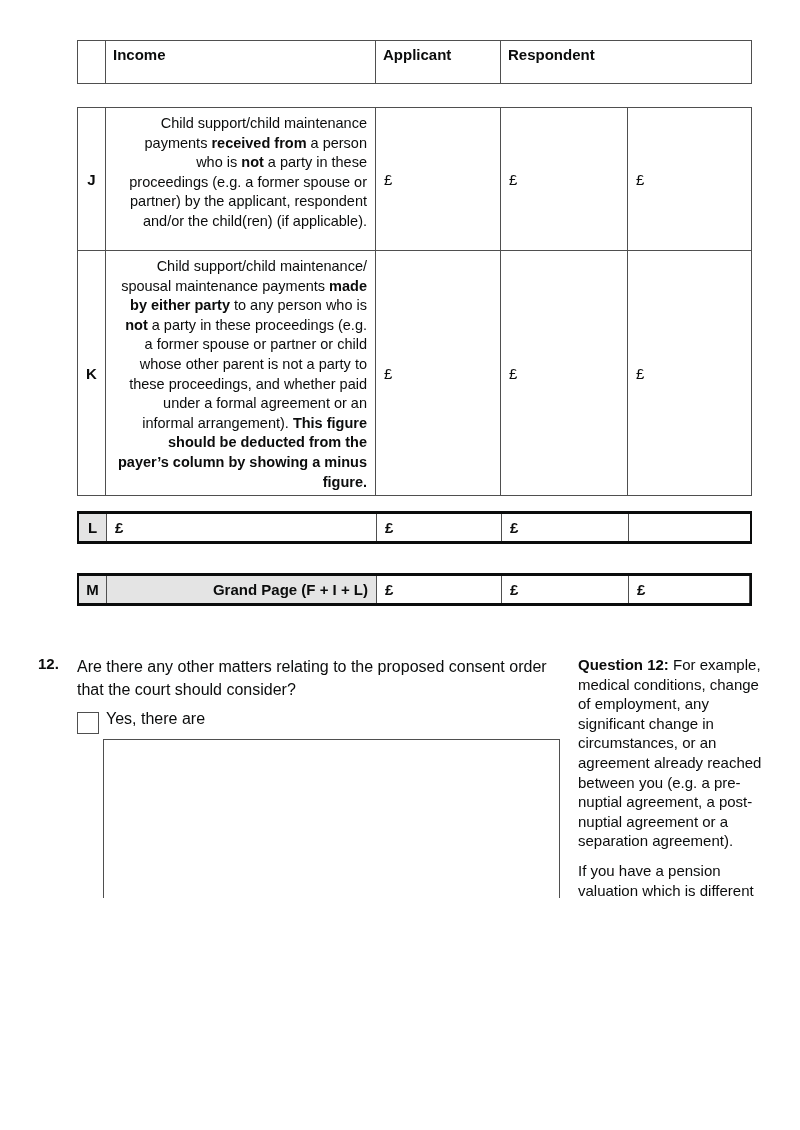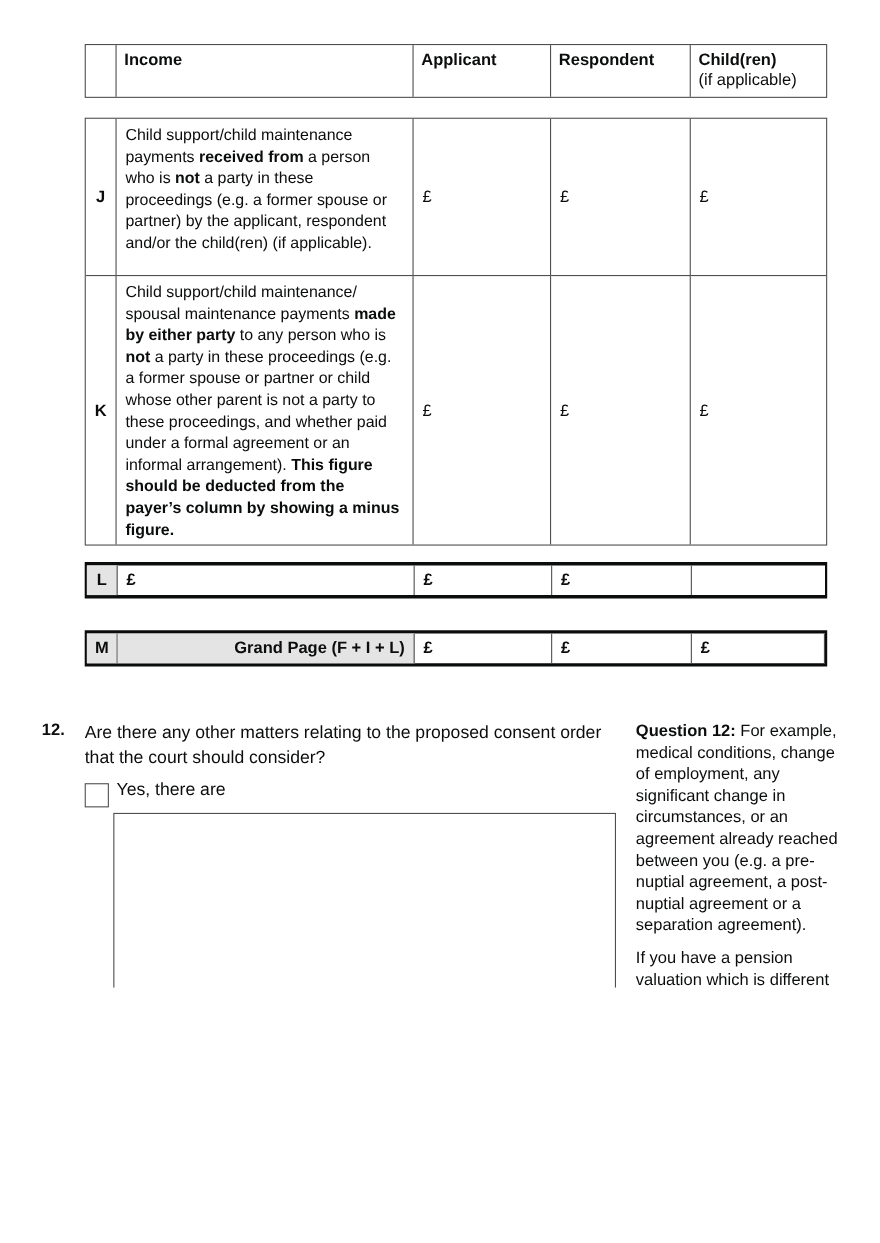--- a/index.html
+++ b/index.html
@@ -15,21 +15,21 @@
   .header-table { left:77px; top:40px; width:675px; border:1px solid #4f4f4f; }
   .header-table .cell { padding:5px 7px 6px 7px; min-height:42px; font-size:15px; line-height:18px; }
   .hdr-bold { font-weight:bold; display:block; }
   .hdr-normal { font-weight:normal; display:block; }
 
   .jk-table { left:77px; top:107px; width:675px; border:1px solid #4f4f4f; }
   .jk-row { display:contents; }
   .jk-row .cell { border-bottom:1px solid #4f4f4f; }
   .jk-row:last-child .cell { border-bottom:none; }
   .letter-cell { display:flex; align-items:center; justify-content:center; font-weight:bold; font-size:15px; }
-  .desc-cell { padding:6px 8px 6px 8px; font-size:14.5px; line-height:19.6px; }
+  .desc-cell { padding:6px 8px 6px 8px; font-size:14.5px; line-height:19.6px;text-align:right; }
   .amount-cell { display:flex; align-items:center; padding-left:8px; font-size:15px; }
   .row-j .cell { height:143px; }
   .row-k .cell { height:244px; }
 
   .total-row { left:77px; width:675px; height:33px; border:2px solid #0b0c0c; border-top-width:3px; border-bottom-width:3px; }
   .total-row .cell { border-right:1px solid #4f4f4f; }
   .total-row .letter-cell, .total-row .label-cell { background:#e4e4e4; }
   .label-cell { display:flex; align-items:center; justify-content:flex-end; padding-right:8px; font-weight:bold; font-size:15px; }
   .total-row .amount-cell { font-weight:bold; }
   .l-row { top:511px; }
@@ -64,24 +64,20 @@
     <div class="cell"></div>
     <div class="cell">
         <span class="hdr-bold">Income</span>
       </div>
     <div class="cell">
         <span class="hdr-bold">Applicant</span>
       </div>
     <div class="cell">
         <span class="hdr-bold">Respondent</span>
       </div>
-    <div class="cell">
-      <span class="hdr-bold">Child(ren)</span>
-      <span class="hdr-normal">(if applicable)</span>
-    </div>
   </div>
 
   <div class="grid5 jk-table">
     <div class="jk-row row-j">
       <div class="cell letter-cell">J</div>
       <div class="cell desc-cell"><span>Child support/child maintenance payments </span><b>received from</b><span> a person who is </span><b>not</b><span> a party in these proceedings (e.g. a former spouse or partner) by the applicant, respondent and/or the child(ren) (if applicable).</span></div>
       <div class="cell amount-cell">
           <span>£</span>
         </div>
       <div class="cell amount-cell">

